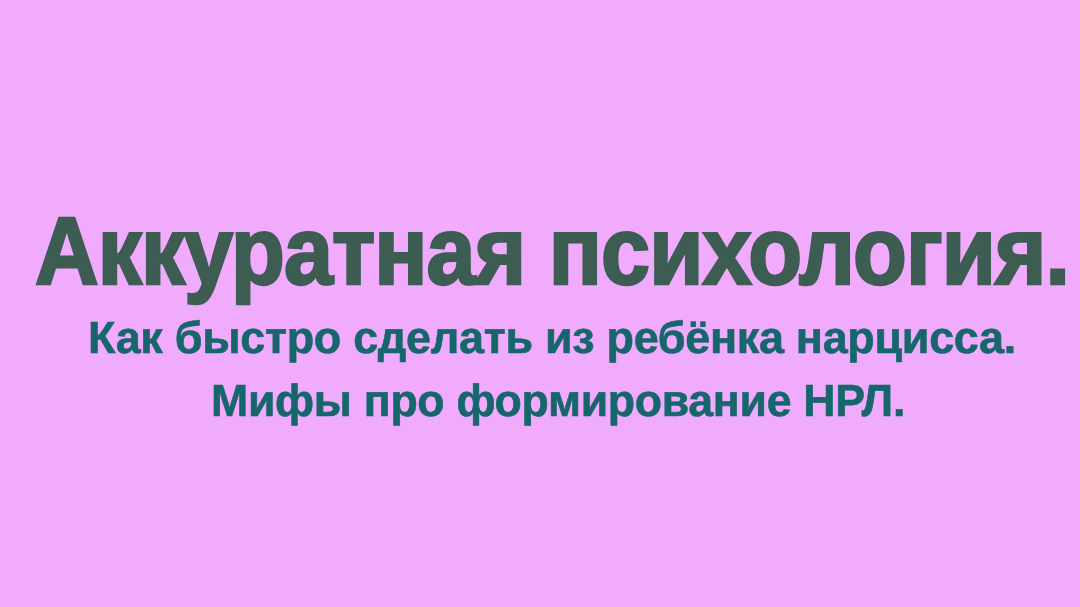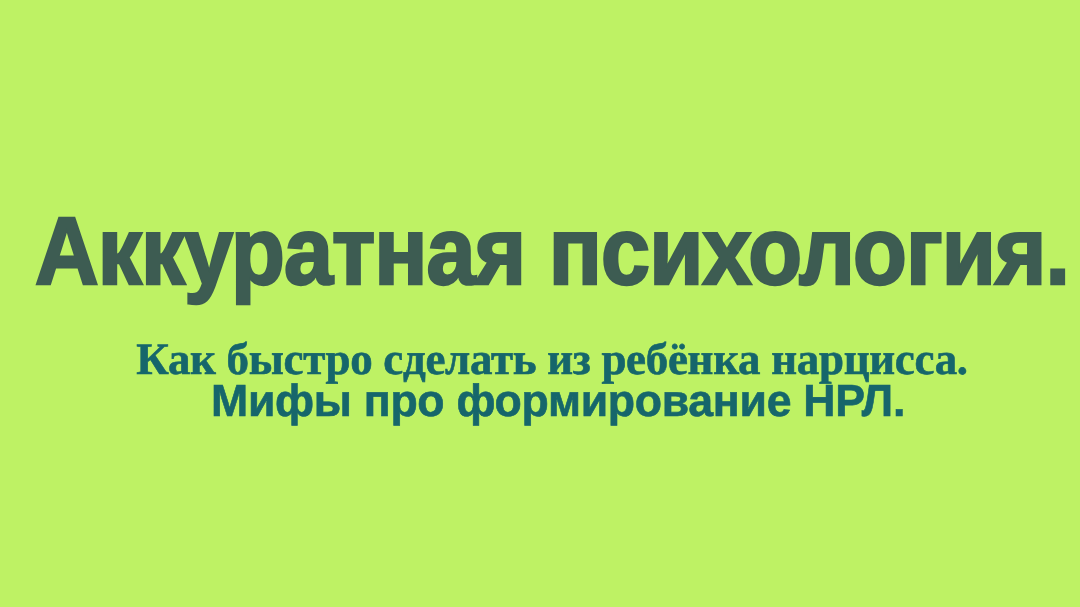--- a/index.html
+++ b/index.html
@@ -68,27 +68,27 @@
     font-weight: 700;
     font-size: 45px;
     line-height: 1.0;
     letter-spacing: -0.3px;
     color: #16666b;
     -webkit-text-stroke: 0.6px #16666b;
     paint-order: stroke fill;
     text-rendering: geometricPrecision;
   }
 
-  .subline-1 { top: 337px; font-family: Liberation Serif, serif; }
+  .subline-1 { top: 315px; }
   .subline-2 { top: 378px; }
 </style>
 </head>
 <body>
 
-<div id="title-card" style="background: #bef264;">
+<div id="title-card" style="background: #f0abfc;">
   <div class="text-stack">
 
     <h1 class="headline" style="color: rgb(61, 92, 82); -webkit-text-stroke: 2.6px rgb(61, 92, 82); transform: translateX(-50%) scaleX(0.918015); transform-origin: center top; left: 552px;">Аккуратная психология.</h1>
 
     <p class="subline subline-1" style="color: rgb(22, 102, 107); -webkit-text-stroke: 0.6px rgb(22, 102, 107); transform: translateX(-50%) scaleX(0.998655); transform-origin: center top; left: 552px;">Как быстро сделать из ребёнка нарцисса.</p>
 
     <p class="subline subline-2" style="color: rgb(22, 102, 107); -webkit-text-stroke: 0.6px rgb(22, 102, 107); transform: translateX(-50%) scaleX(0.991938); transform-origin: center top; left: 558px;">Мифы про формирование НРЛ.</p>
 
   </div>
 </div>

